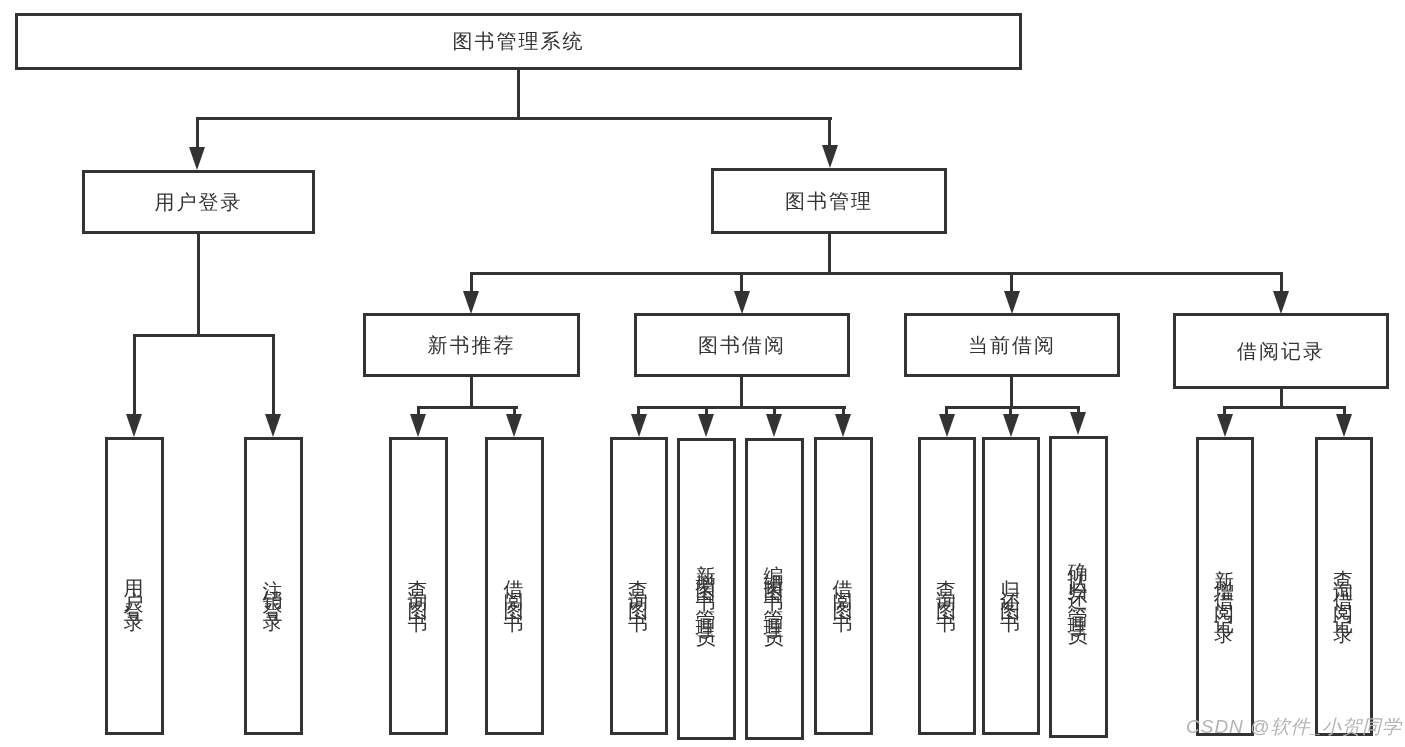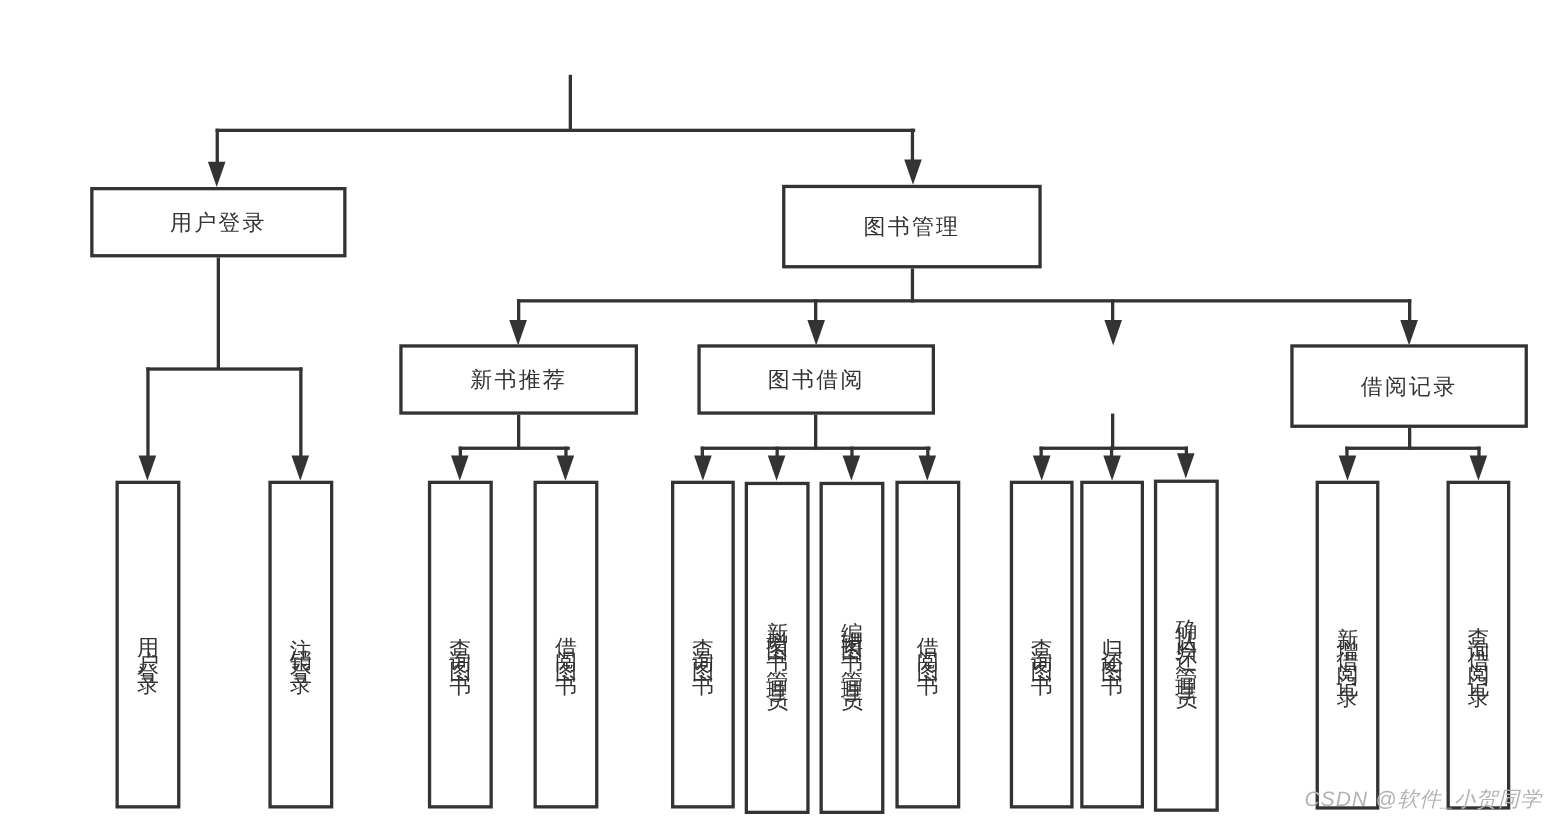--- a/index.html
+++ b/index.html
@@ -56,32 +56,35 @@
     z-index:3;
     white-space:nowrap;
     font-style:italic;
   }
 </style>
 </head>
 <body>
 
 <div id="canvas">
 
+  <div class="box" style="left:15px; top:13px; width:1007px; height:57px;">
+    <span>图书管理系统</span>
+  </div>
 
   <div class="v" style="left:517px; top:68px; height:51px;"></div>
   <div class="h" style="left:196px; top:117px; width:636px;"></div>
   <div class="v" style="left:196px; top:117px; height:33px;"></div>
   <div class="arr" style="left:189px; top:147px;"></div>
   <div class="v" style="left:828px; top:117px; height:31px;"></div>
   <div class="arr" style="left:822px; top:145px;"></div>
 
   <div class="box" style="left:82px; top:170px; width:233px; height:64px;">
     <span>用户登录</span>
   </div>
-  <div class="box" style="left:711px; top:168px; width:236px; height:76px;">
+  <div class="box" style="left:711px; top:168px; width:236px; height:66px;">
     <span>图书管理</span>
   </div>
 
   <div class="v" style="left:197px; top:232px; height:104px;"></div>
   <div class="h" style="left:133px; top:334px; width:142px;"></div>
   <div class="v" style="left:133px; top:334px; height:82px;"></div>
   <div class="arr" style="left:126px; top:414px;"></div>
   <div class="v" style="left:272px; top:334px; height:82px;"></div>
   <div class="arr" style="left:265px; top:414px;"></div>
 
@@ -94,20 +97,23 @@
   <div class="v" style="left:1010px; top:272px; height:21px;"></div>
   <div class="arr" style="left:1004px; top:291px;"></div>
   <div class="v" style="left:1280px; top:272px; height:21px;"></div>
   <div class="arr" style="left:1273px; top:291px;"></div>
 
   <div class="box" style="left:634px; top:313px; width:216px; height:64px;">
     <span>图书借阅</span>
   </div>
   <div class="box" style="left:363px; top:313px; width:217px; height:64px;">
     <span>新书推荐</span>
+  </div>
+  <div class="box" style="left:904px; top:313px; width:216px; height:64px;">
+    <span>当前借阅</span>
   </div>
   <div class="box" style="left:1173px; top:313px; width:216px; height:76px;">
     <span>借阅记录</span>
   </div>
 
   <div class="v" style="left:470px; top:376px; height:33px;"></div>
   <div class="h" style="left:417px; top:406px; width:101px;"></div>
   <div class="v" style="left:417px; top:406px; height:12px;"></div>
   <div class="arr" style="left:410px; top:414px;"></div>
   <div class="v" style="left:513px; top:406px; height:12px;"></div>

